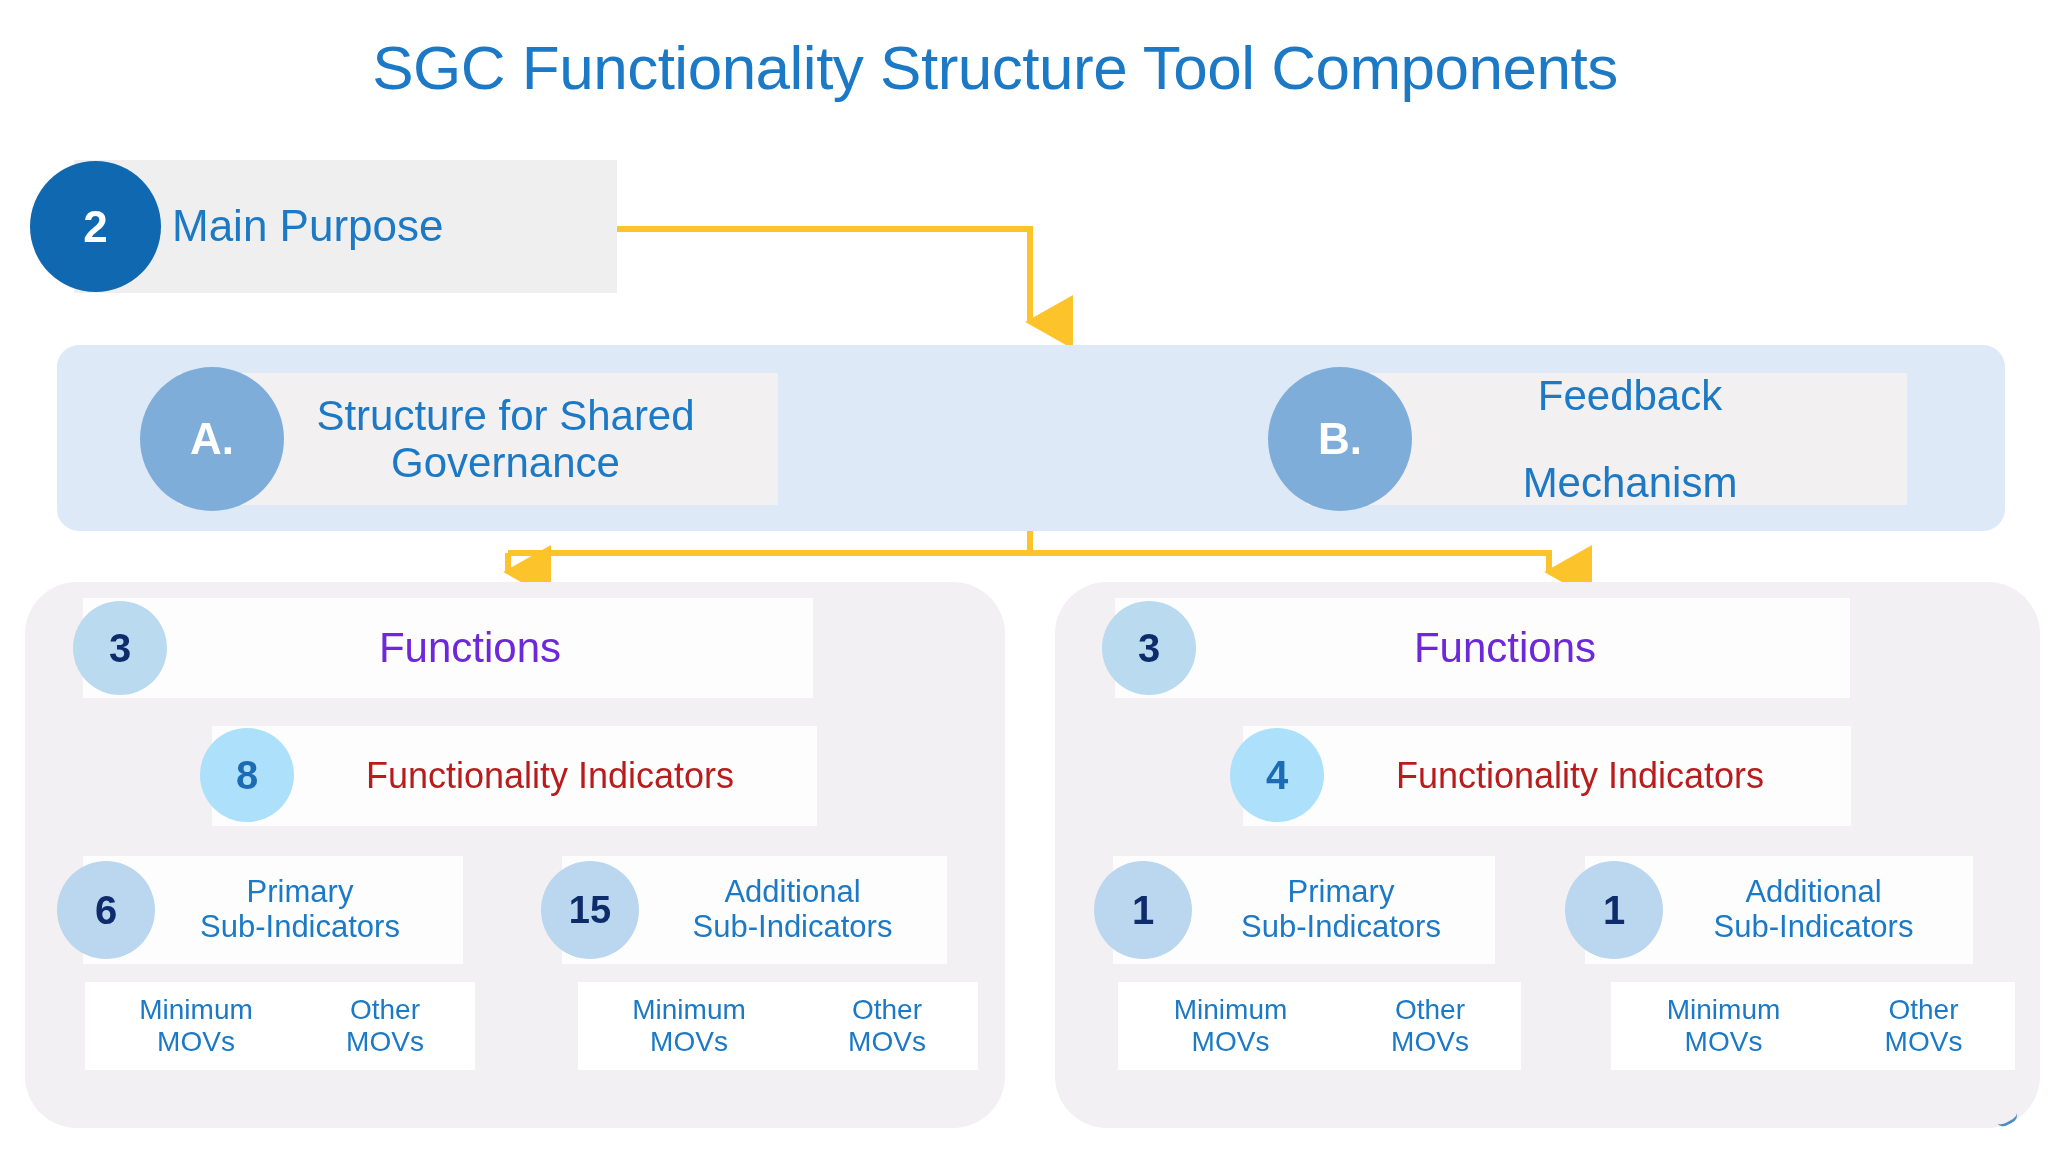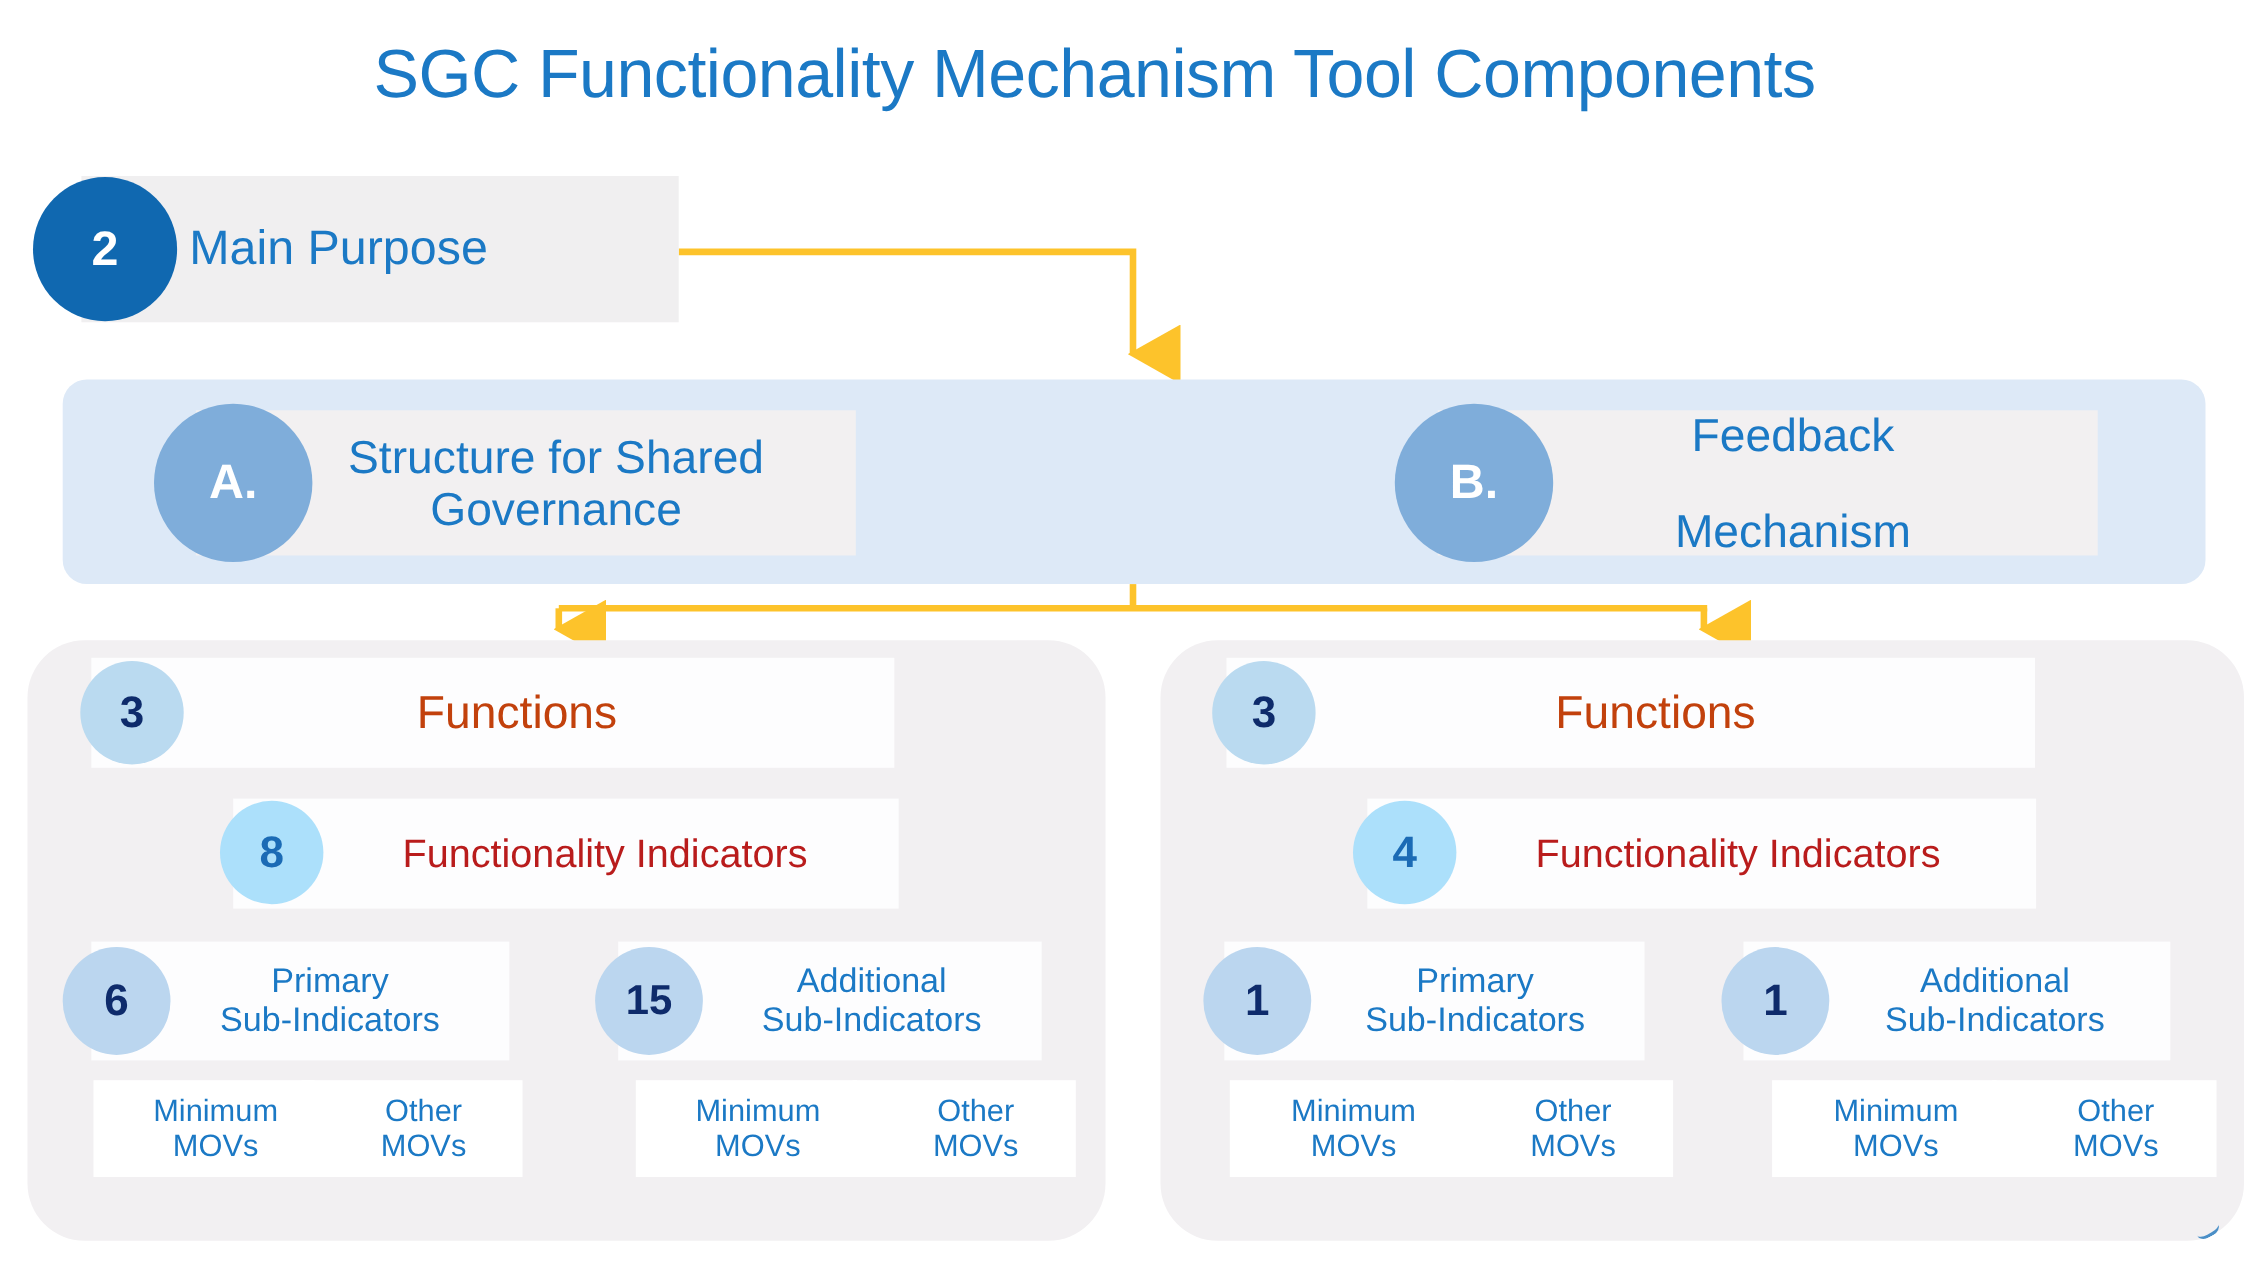--- a/index.html
+++ b/index.html
@@ -121,21 +121,21 @@
   .row-label {
     position: absolute;
     display: flex; align-items: center; justify-content: center;
     text-align: center; line-height: 1.12; flex-direction: column;
   }
 
   
   .fn-box    { height: 100px; top: 598px; }
   .fn-circle { width: 94px; height: 94px; top: 601px;
                background: #badaf0; color: #0e2b6b; font-size: 40px; }
-  .fn-label  { height: 100px; top: 598px; color: #c2410c; font-size: 42px; }
+  .fn-label  { height: 100px; top: 598px; color: #6d28d9; font-size: 42px; }
 
   #fn-l-box    { left: 83px;  width: 730px; }
   #fn-l-circle { left: 73px; }
   #fn-l-label  { left: 180px; width: 580px; }
 
   #fn-r-box    { left: 1115px; width: 735px; }
   #fn-r-circle { left: 1102px; }
   #fn-r-label  { left: 1215px; width: 580px; }
 
   
@@ -214,21 +214,21 @@
     border-radius: 0 0 40% 40%;
     transform: rotate(-28deg);
     opacity: .85;
   }
 </style>
 </head>
 <body>
 
 <div id="canvas">
 
-  <div class="title">SGC Functionality Mechanism Tool Components</div>
+  <div class="title">SGC Functionality Structure Tool Components</div>
 
   <svg id="connectors" viewBox="0 0 2048 1152" xmlns="http://www.w3.org/2000/svg">
     <defs>
       <marker id="arrowhead" markerWidth="9" markerHeight="8" refX="4.5" refY="7.2" orient="auto" markerUnits="strokeWidth">
         <polygon points="0,0 9,0 4.5,8" fill="#fdc32b"></polygon>
       </marker>
     </defs>
 
     <path d="M 617 229 L 1030 229 L 1030 322" fill="none" stroke="#fdc32b" stroke-width="6" marker-end="url(#arrowhead)"></path>
 

